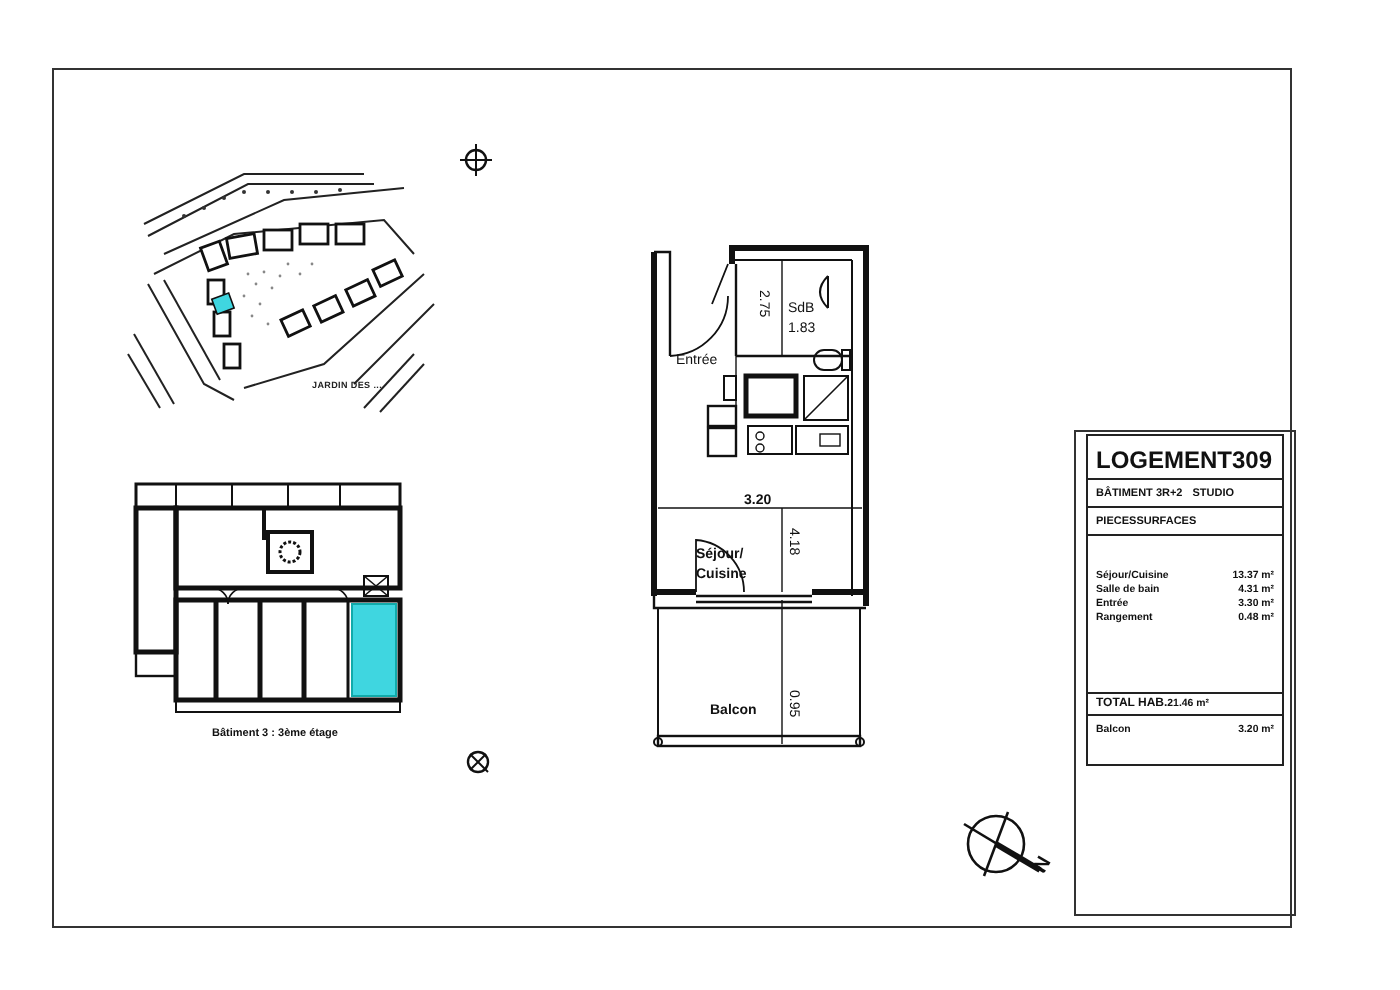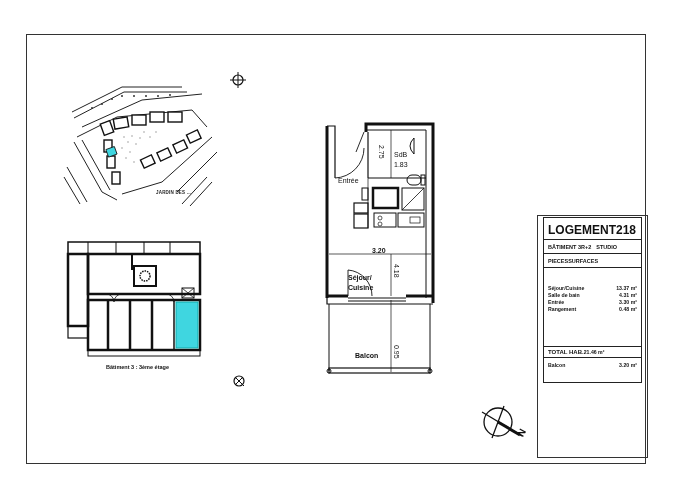--- a/index.html
+++ b/index.html
@@ -209,21 +209,21 @@
   <line x1="4" y1="10" x2="44" y2="34" stroke="#111" stroke-width="1.3"></line>
   <line x1="26" y1="4" x2="14" y2="36" stroke="#111" stroke-width="1.3"></line>
   <line x1="20" y1="20" x2="42" y2="33" stroke="#111" stroke-width="3"></line>
 </svg>
 <div class="lbl" style="left:518px;top:427px;font-weight:bold;font-size:10px;transform:rotate(-60deg);">N</div>
 
 <div class="tb-outer"></div>
 <div class="tb-inner">
   <div class="tb-row tb-title">
     <span>LOGEMENT</span>
-    <span>218</span>
+    <span>309</span>
   </div>
   <div class="tb-row tb-sub">
     <span>BÂTIMENT 3</span>
     <span style="display:flex;gap:5px;">
       <span>R+2</span>
       <span>STUDIO</span>
     </span>
   </div>
   <div class="tb-row tb-head">
     <span>PIECES</span>

